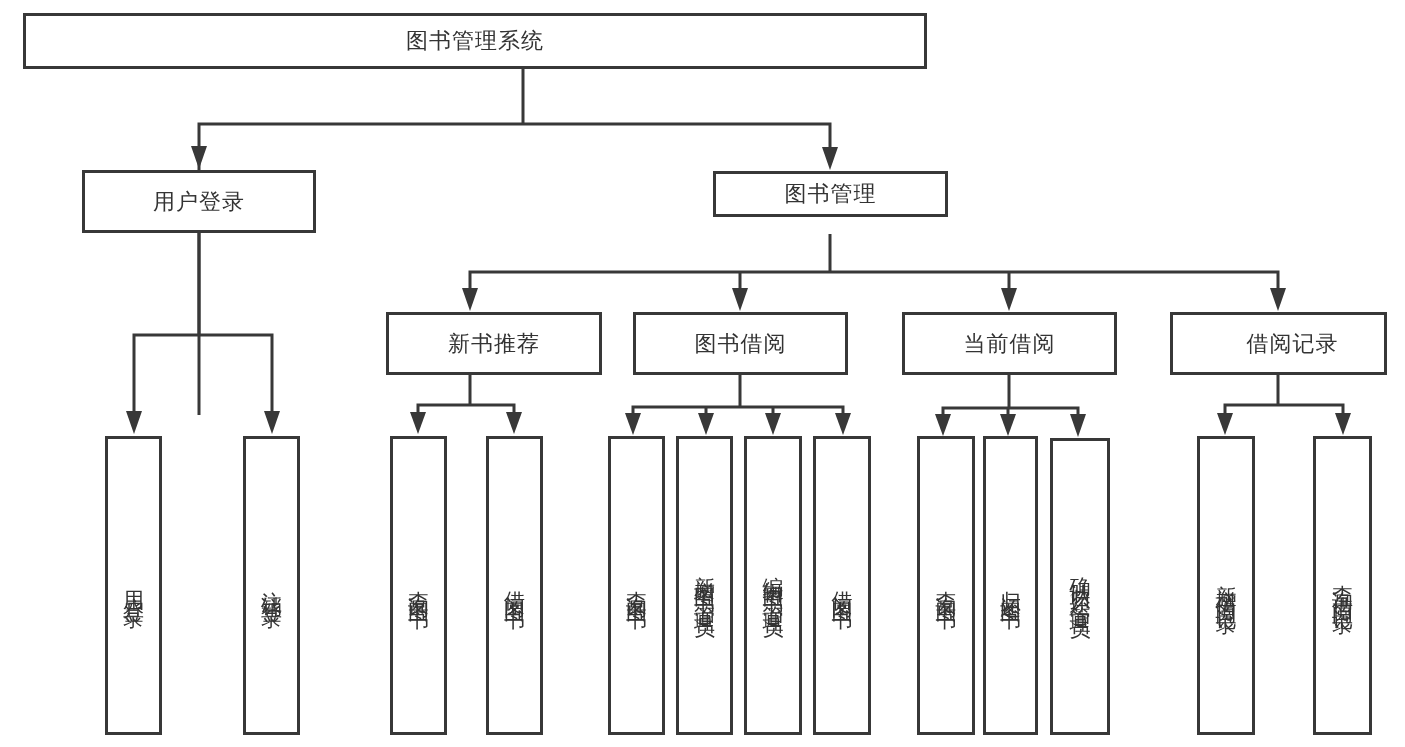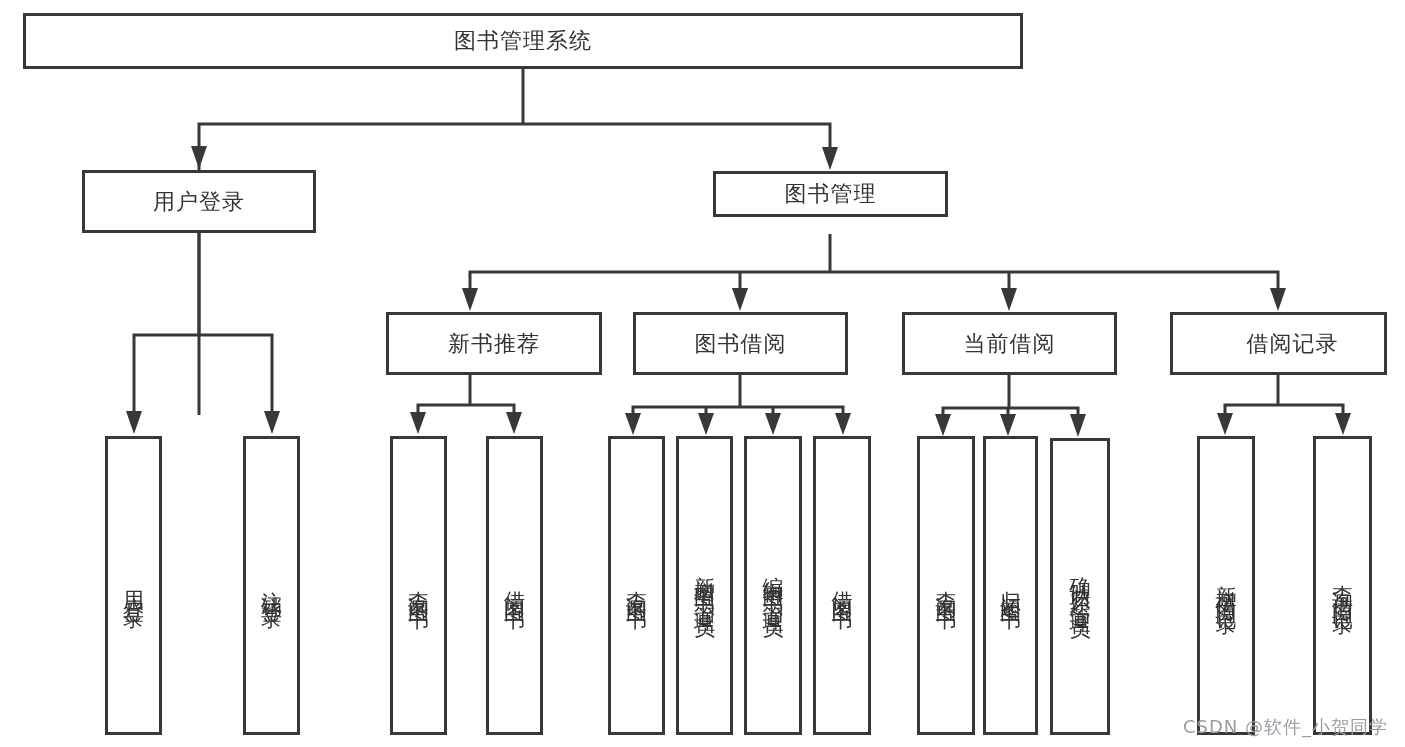--- a/index.html
+++ b/index.html
@@ -107,21 +107,21 @@
 
       <polygon points="935,414 951,414 943,436"></polygon>
       <polygon points="1000,414 1016,414 1008,436"></polygon>
       <polygon points="1070,414 1086,414 1078,437"></polygon>
 
       <polygon points="1217,413 1233,413 1225,435"></polygon>
       <polygon points="1335,413 1351,413 1343,435"></polygon>
     </g>
   </svg>
 
-  <div class="node" style="left:23px; top:13px; width:1000px; height:56px;">图书管理系统</div>
+  <div class="node" style="left:23px; top:13px; width:904px; height:56px;">图书管理系统</div>
 
   <div class="node" style="left:82px; top:170px; width:234px; height:63px;">用户登录</div>
   <div class="node" style="left:713px; top:171px; width:235px; height:46px;">图书管理</div>
 
   <div class="node" style="left:362px; top:312px; width:216px; height:63px;margin-left:24px;">新书推荐</div>
   <div class="node" style="left:902px; top:312px; width:215px; height:63px;">当前借阅</div>
   <div class="node" style="left:633px; top:312px; width:215px; height:63px;">图书借阅</div>
   <div class="node" style="left:1170px; top:312px; width:217px; height:63px;padding-left:28px;">借阅记录</div>
 
   <div class="vnode" style="left:105px; top:436px; width:57px; height:299px;">用户登录</div>
@@ -135,15 +135,14 @@
   <div class="vnode" style="left:744px; top:436px; width:58px; height:299px;">编辑图书（管理员）</div>
   <div class="vnode" style="left:813px; top:436px; width:58px; height:299px;">借阅图书</div>
 
   <div class="vnode" style="left:917px; top:436px; width:58px; height:299px;">查询图书</div>
   <div class="vnode" style="left:983px; top:436px; width:55px; height:299px;">归还图书</div>
   <div class="vnode" style="left:1050px; top:438px; width:60px; height:297px;">确认归还（管理员）</div>
 
   <div class="vnode" style="left:1197px; top:436px; width:58px; height:299px;">新增借阅记录</div>
   <div class="vnode" style="left:1313px; top:436px; width:59px; height:299px;">查询借阅记录</div>
 
-  <div class="watermark">CSDN @软件_小贺同学</div>
 
 </div>
 
 </body></html>

